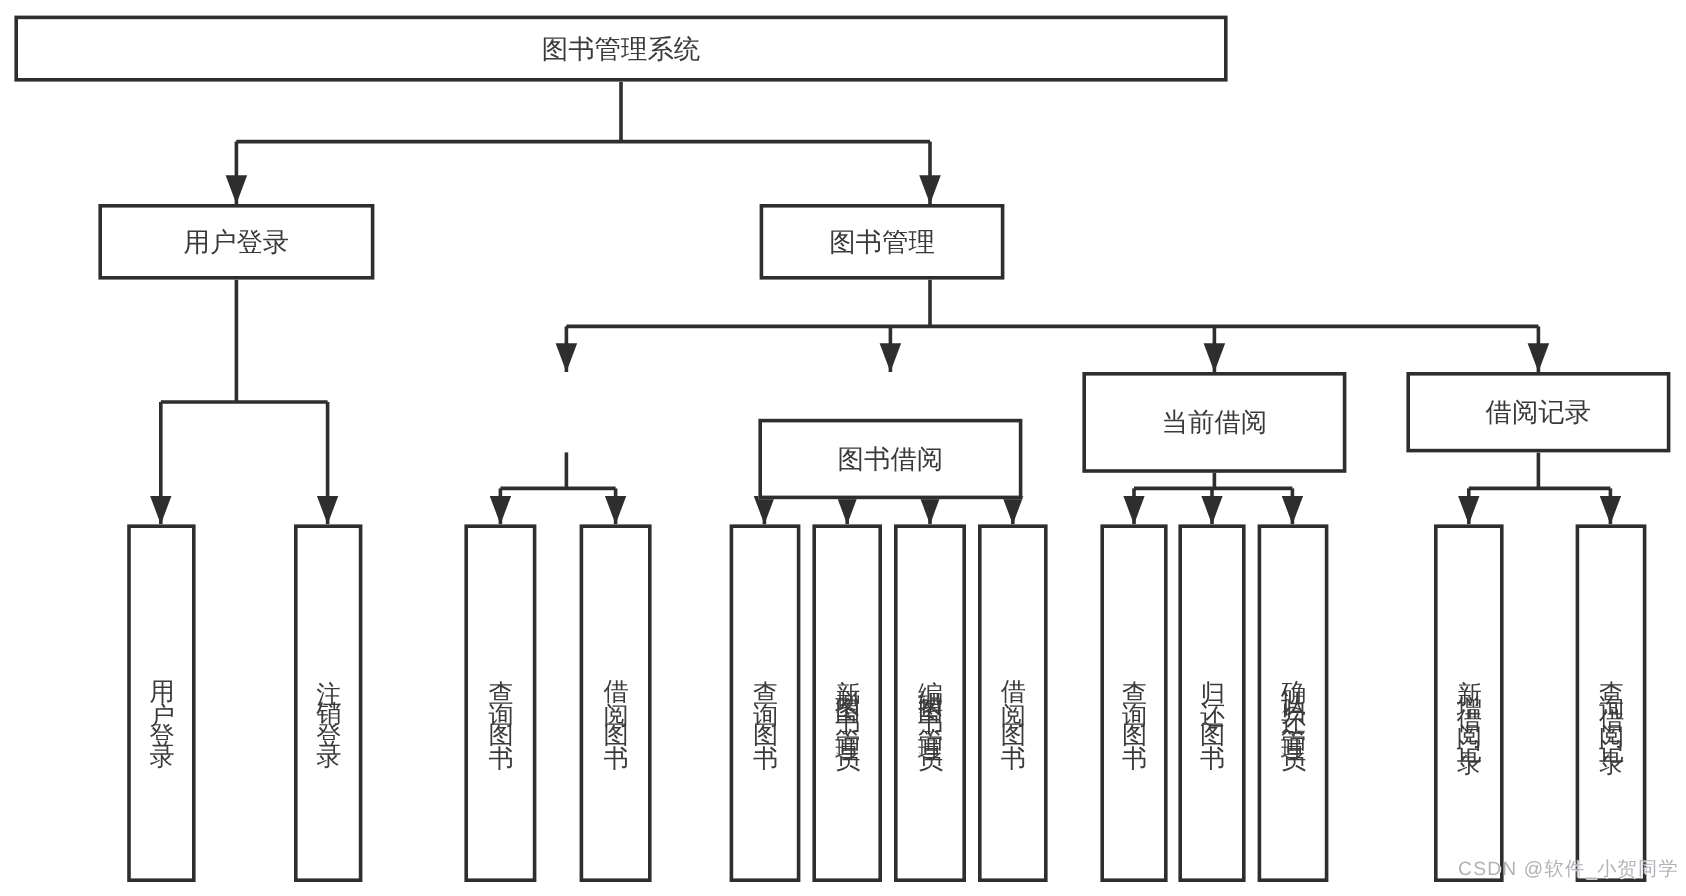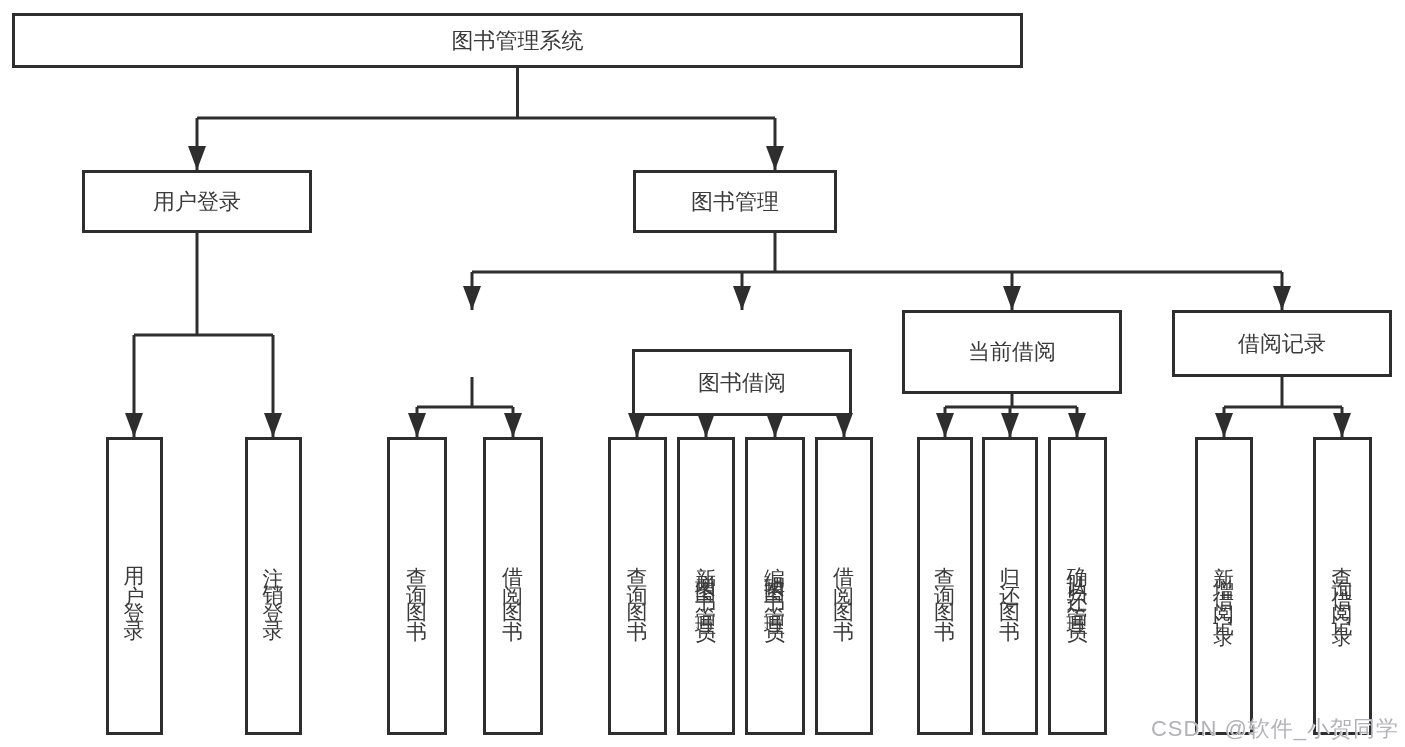--- a/index.html
+++ b/index.html
@@ -38,21 +38,21 @@
     font-size:21px;
     letter-spacing:8px;
     white-space:nowrap;
   }
   .leaf .vtext.spread{letter-spacing:18px;}
   .leaf .vtext.mid{letter-spacing:12px;}
   .watermark{
     position:absolute;
     top:714px;
     right:6px;
-    font-size:22px;
+    font-size:16px;
     color:var(--wm);
     text-shadow:1px 1px 0 rgba(255,255,255,.9);
     z-index:3;
     letter-spacing:1px;
   }
 </style>
 </head>
 <body>
 
 <div class="canvas">

